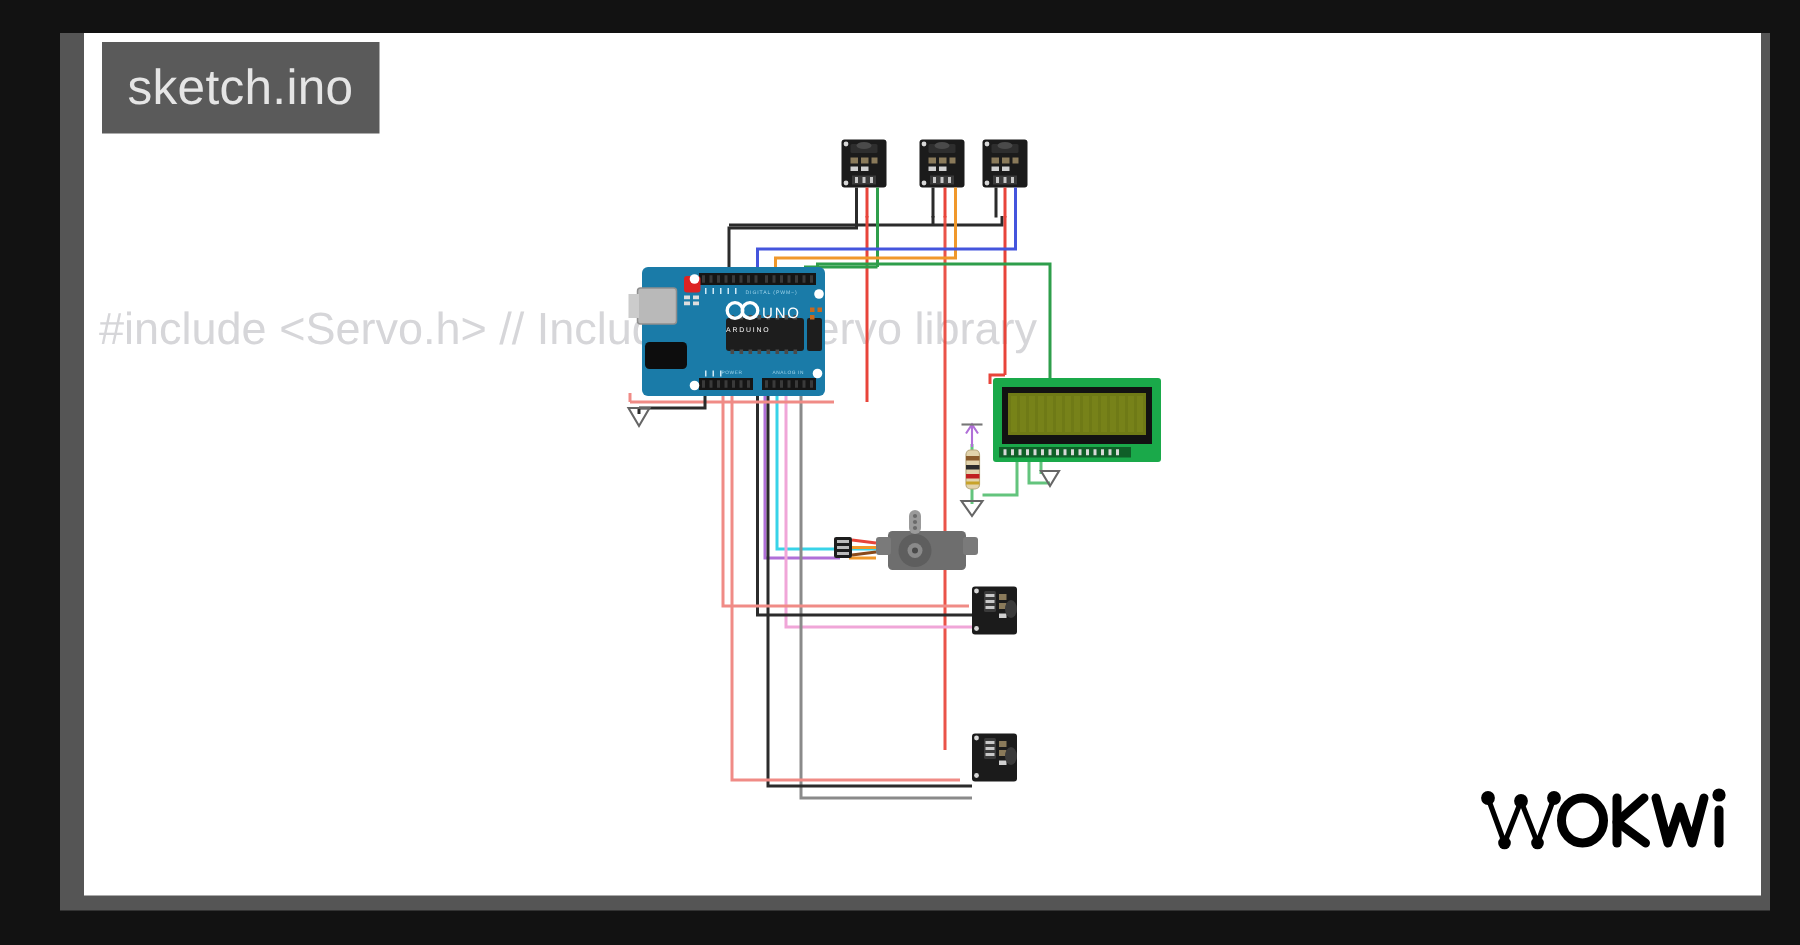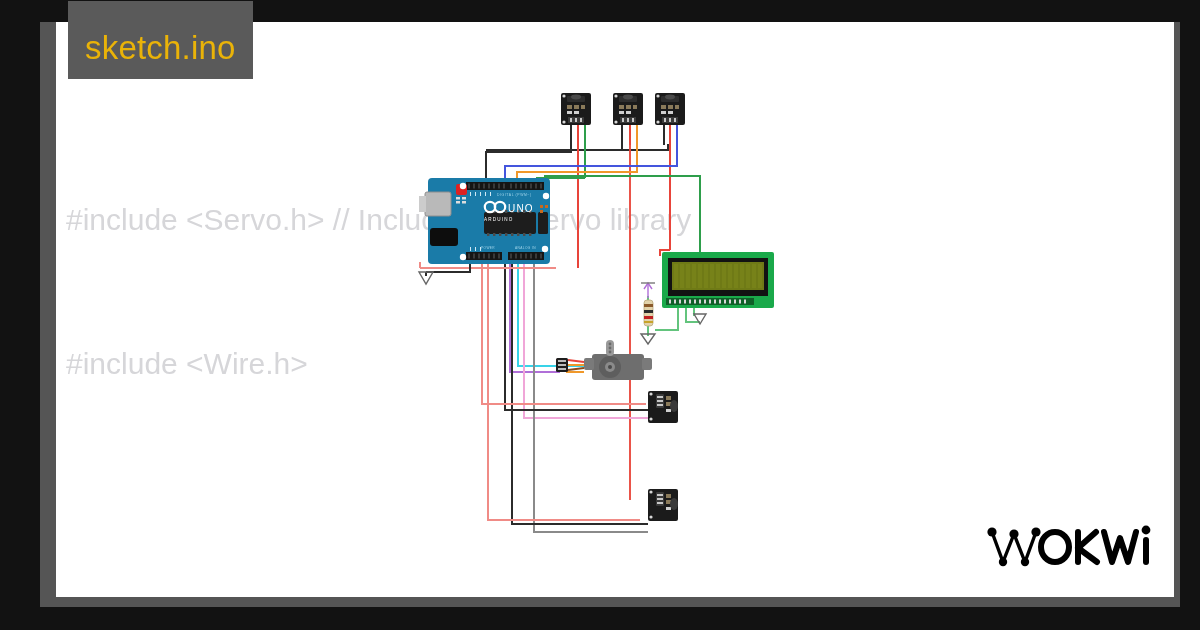--- a/index.html
+++ b/index.html
@@ -18,26 +18,26 @@
   }
   #canvas {
     position:absolute; left:56px; top:22px;
     width:1118px; height:575px;
     background:#ffffff;
     overflow:hidden;
   }
 
   
   #tab {
-    position:absolute; left:68px; top:1px;
+    position:absolute; left:68px; top:28px;
     background:#5a5a5a;
-    color:#eab308;
+    color:#e5e5e5;
     font-size:33px;
     line-height:1;
-    padding:30px 17px 15px 17px;
+    padding:13px 17px 15px 17px;
     letter-spacing:.2px;
     z-index:40;
     font-family:"Liberation Sans", sans-serif;
   }
 
   
   #code {
     position:absolute; left:66px; top:100px;
     width:960px;
     z-index:5;
@@ -63,21 +63,20 @@
   #logo svg { display:block; }
 </style>
 </head>
 <body>
 
 <div id="frame"></div>
 <div id="canvas"></div>
 
 <div id="code">
   <div>#include &lt;Servo.h&gt; // Includes the servo library</div>
-  <div>#include &lt;Wire.h&gt;</div>
   <div class="blank"></div>
   
   
   
   
   
   
   
 </div>
 

